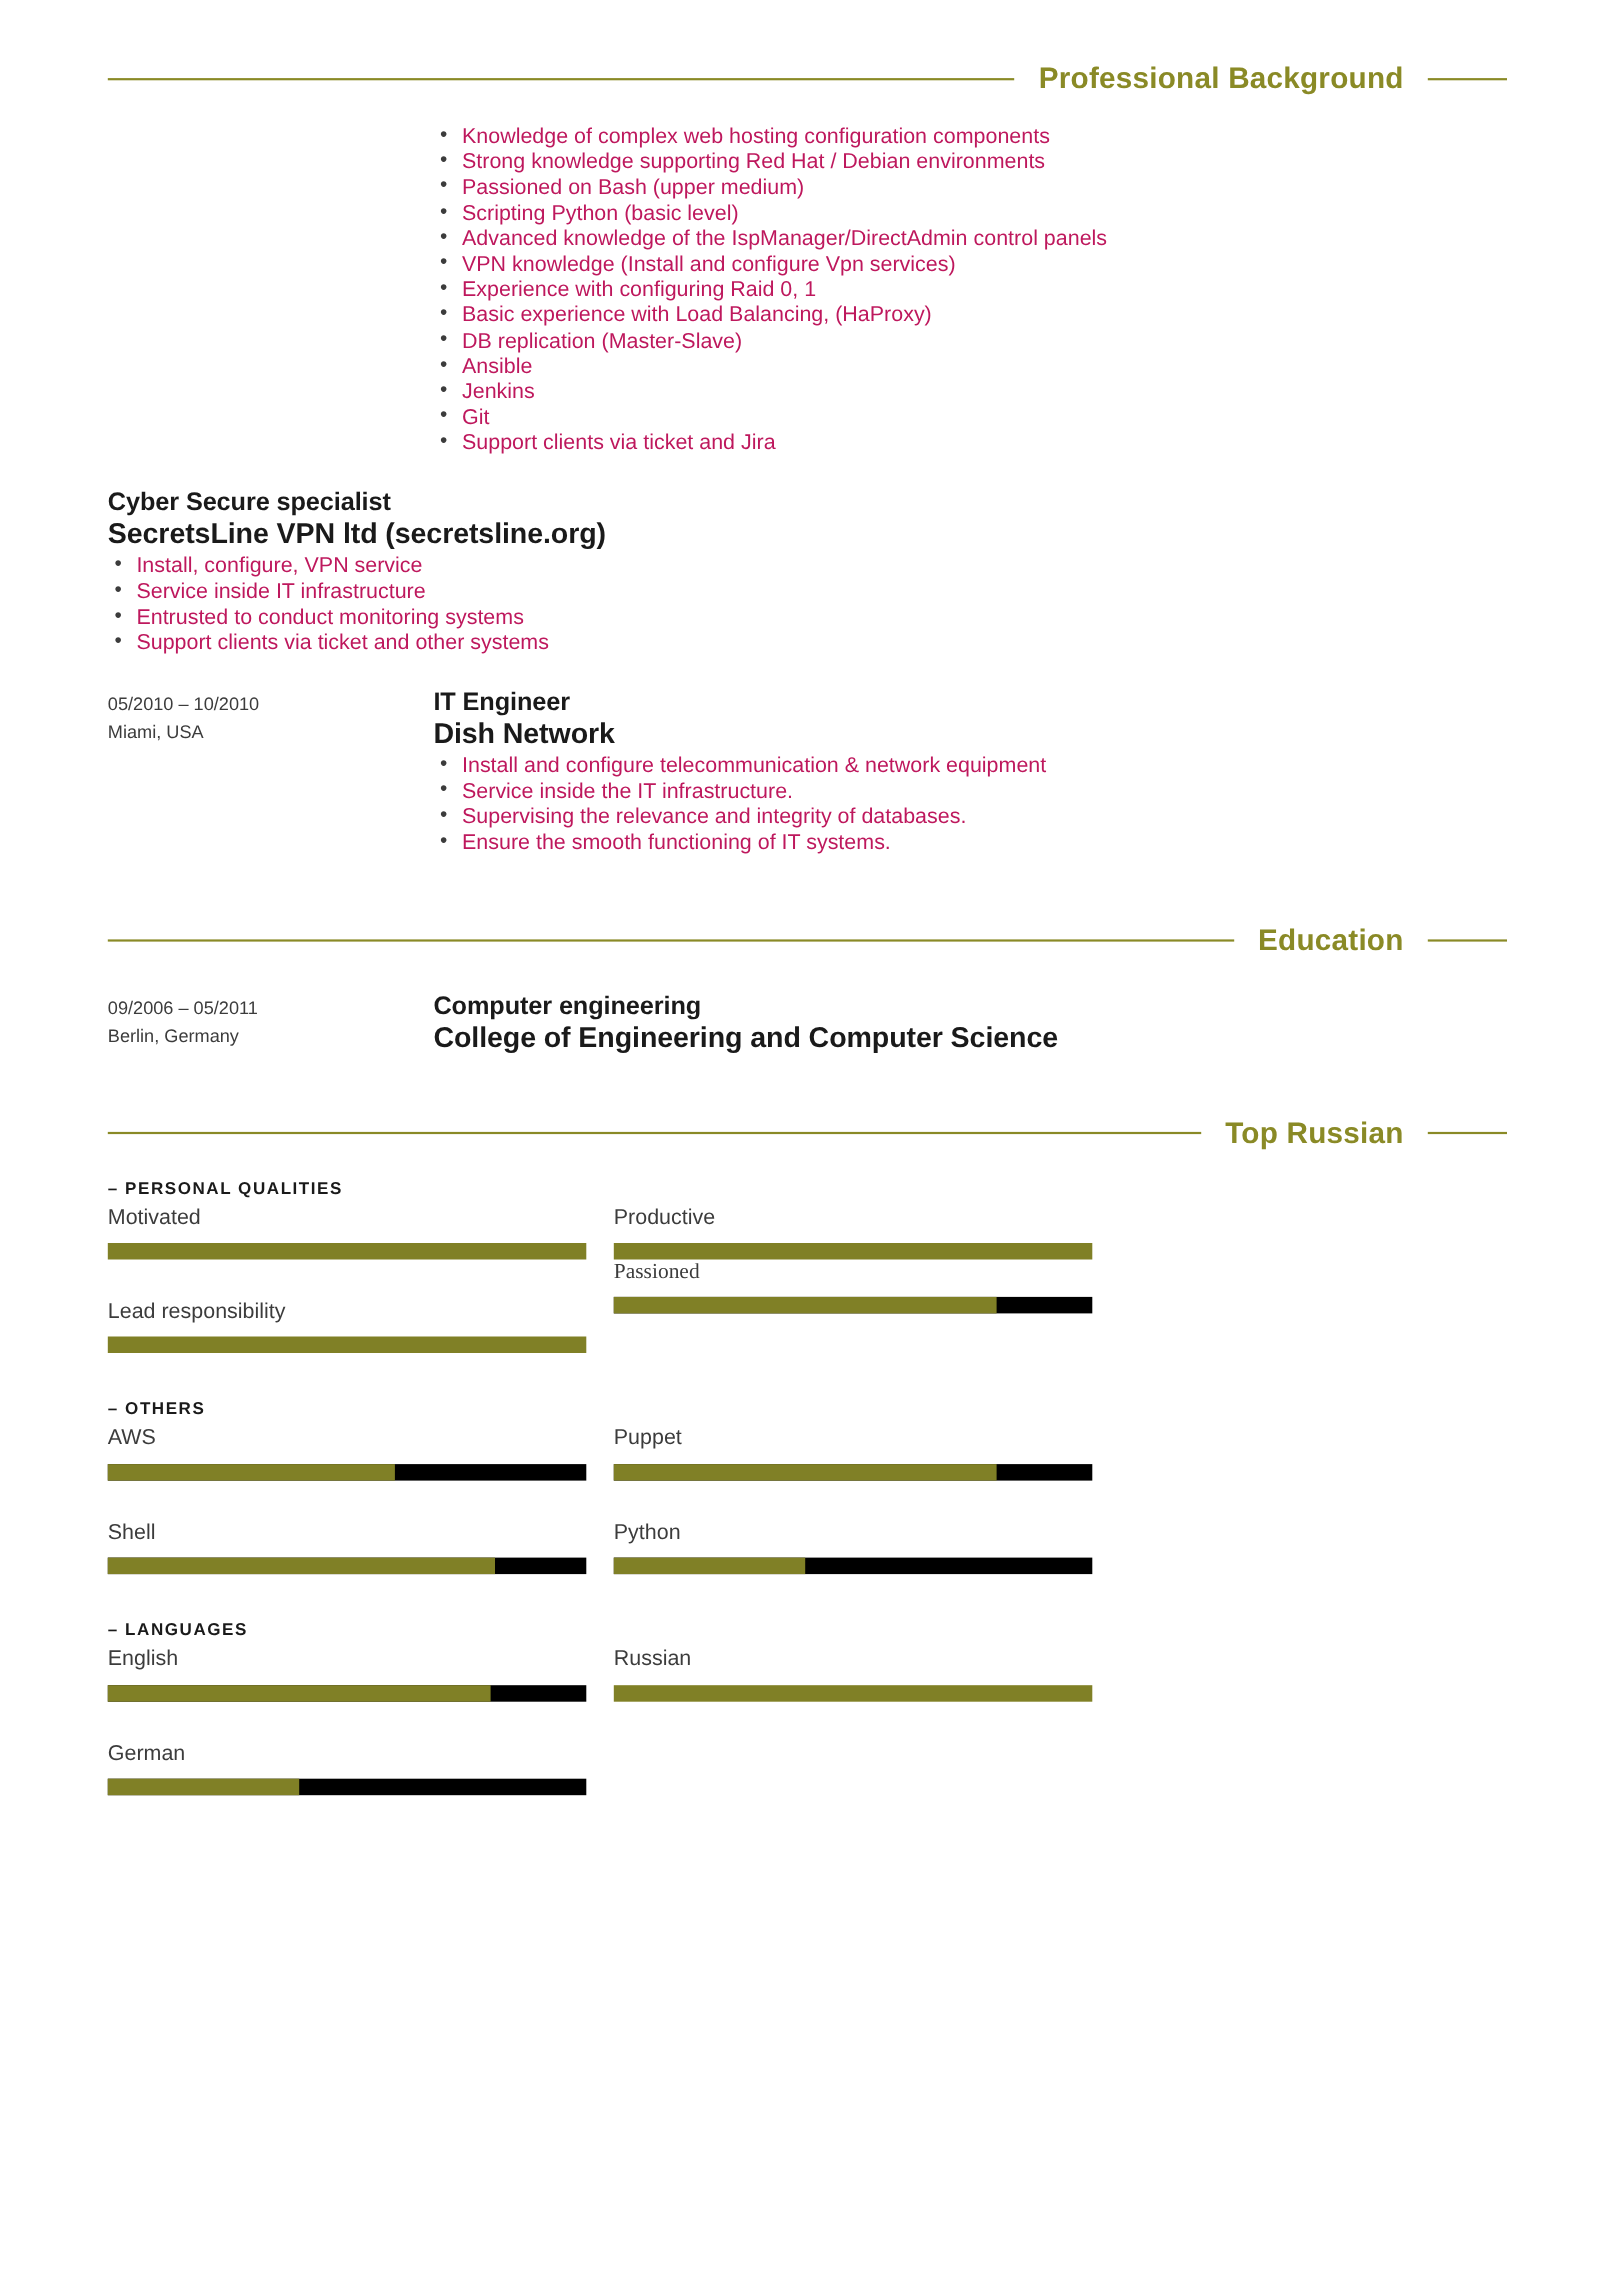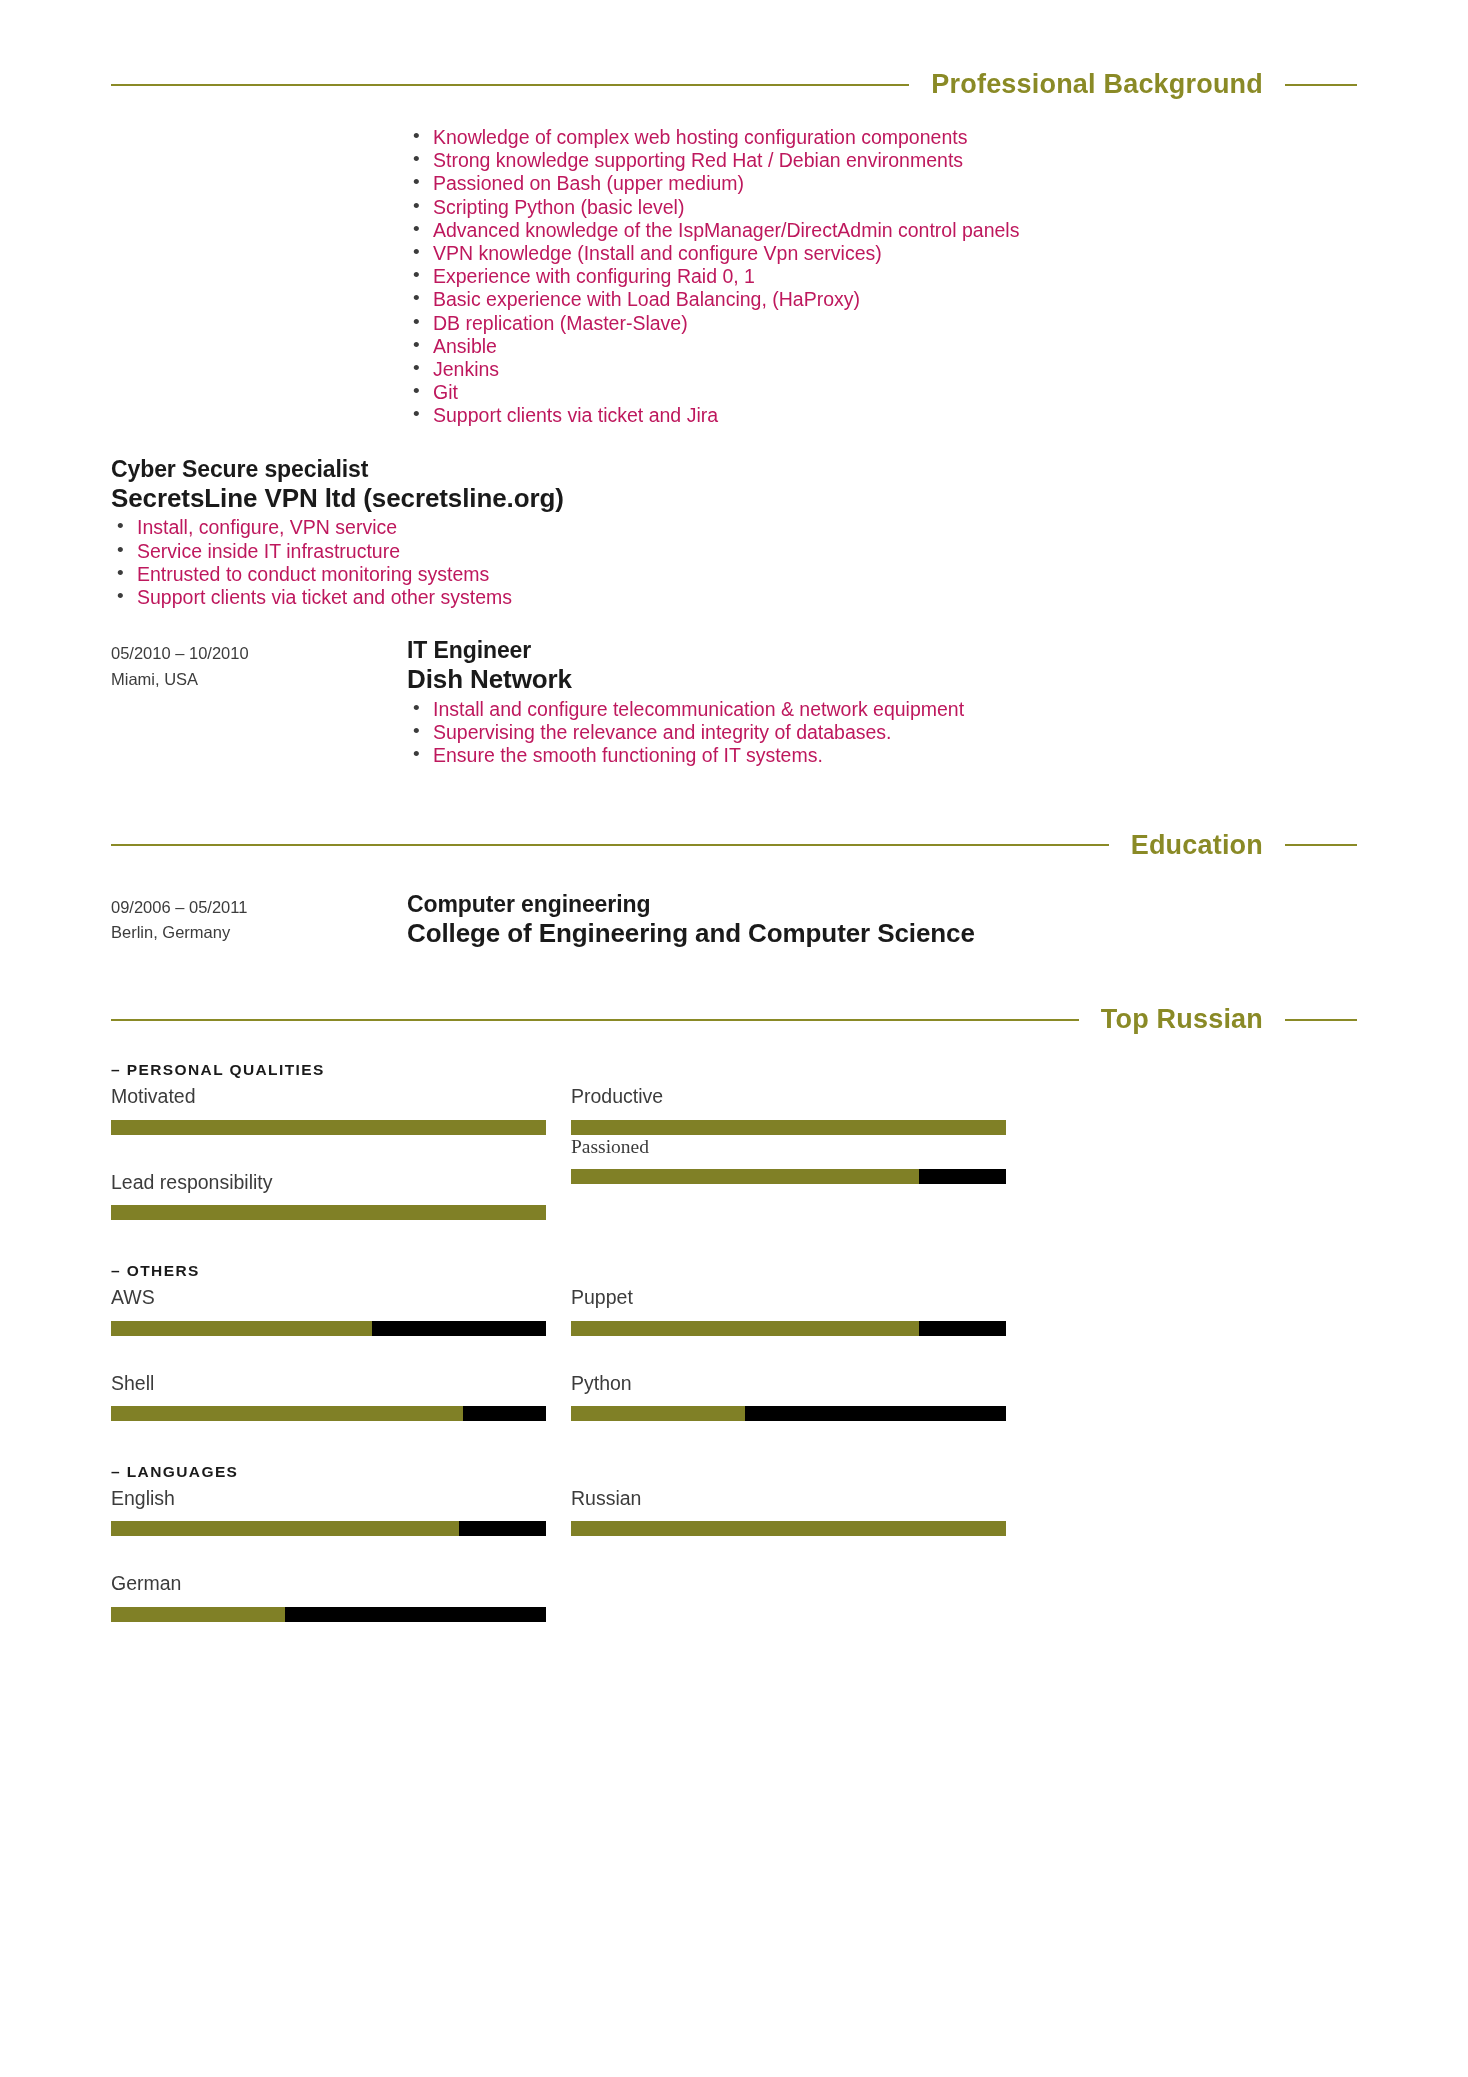--- a/index.html
+++ b/index.html
@@ -3,21 +3,21 @@
 <meta charset="utf-8">
 <style>
   html, body { margin:0; padding:0; }
   body {
     width:1468px; height:2077px;
     background:#ffffff;
     font-family:"Liberation Sans", sans-serif;
     color:#3c3c3c;
     -webkit-font-smoothing:antialiased;
   }
-  .page { position:relative; width:1468px; height:2077px; padding:17px; box-sizing:border-box; }
+  .page { position:relative; width:1468px; height:2077px; padding:4px; box-sizing:border-box; }
 
   
   .section-head {
     display:flex; align-items:center; gap:22px;
     margin:0 94px 0 94px;
   }
   .section-head .rule { flex:1 1 auto; height:2px; background:#8a8a26; }
   .section-head .rule.short { flex:0 0 72px; }
   .section-head .title {
     flex:0 0 auto;
@@ -145,20 +145,21 @@
       <div class="entry" style="margin-top: 28px;">
         <div class="meta">
           <span class="date">05/2010 – 10/2010</span>
           <span class="place">Miami, USA</span>
         </div>
         <div class="body">
           <div class="role">IT Engineer</div>
           <div class="org">Dish Network</div>
           <ul class="bullets" style="margin-top: 3px;">
             <li>Install and configure telecommunication &amp; network equipment</li>
+            <li>Service inside the IT infrastructure.</li>
             <li>Supervising the relevance and integrity of databases.</li>
             <li>Ensure the smooth functioning of IT systems.</li>
           </ul>
         </div>
       </div>
     </div>
 
   <div style="height:62px"></div>
   <div class="section-head">
     <div class="rule"></div>

